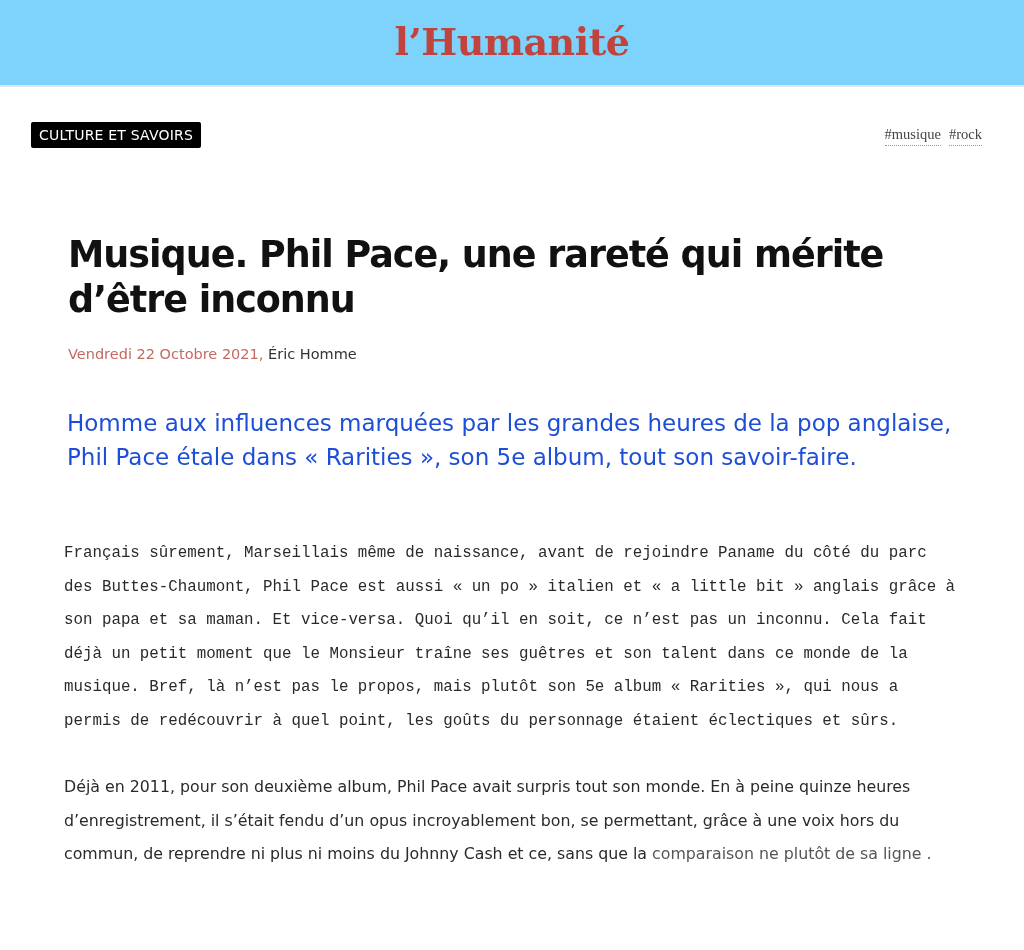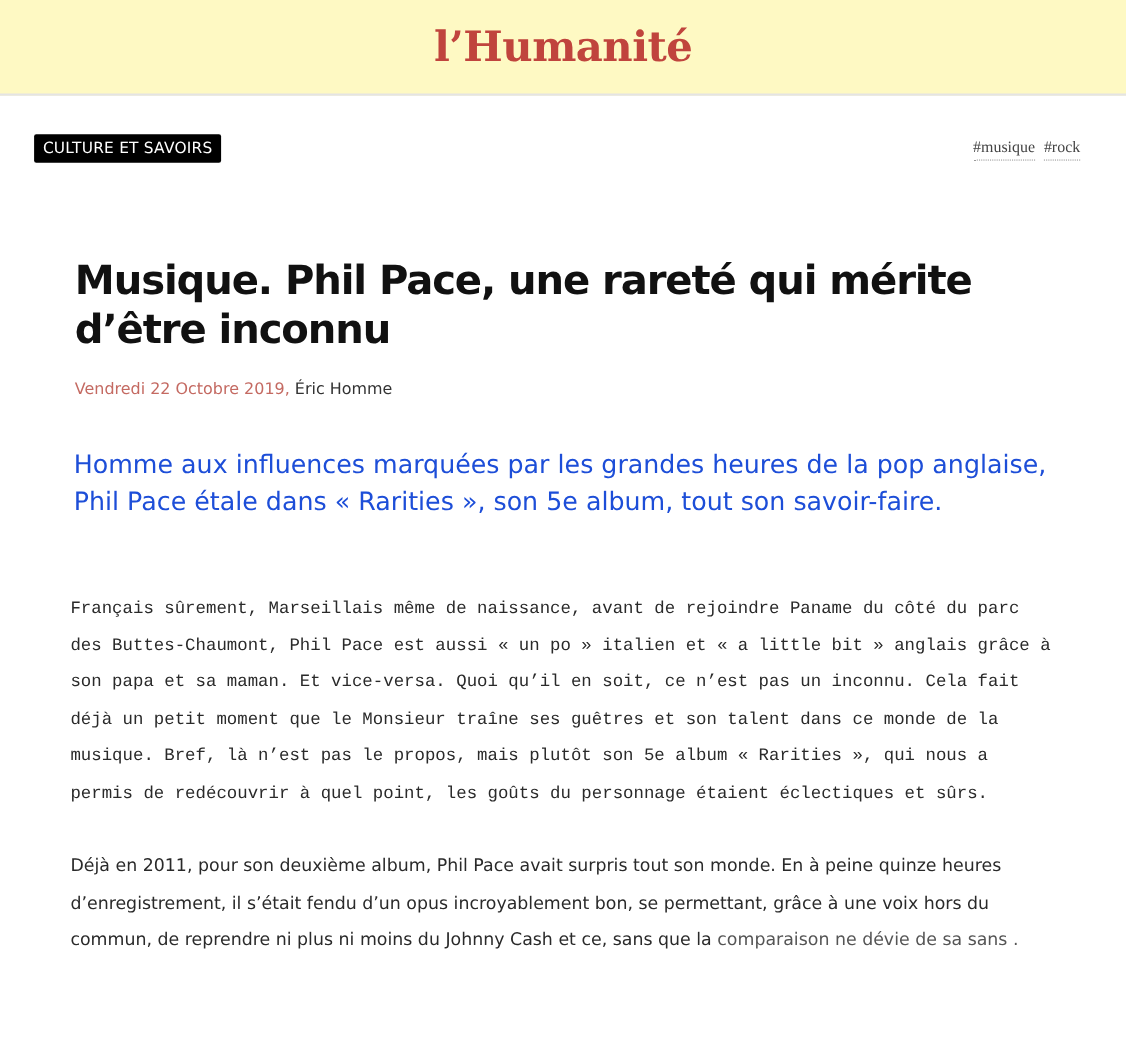--- a/index.html
+++ b/index.html
@@ -13,21 +13,21 @@
       font-family: "DejaVu Sans", sans-serif;
       color: #222;
       position: relative;
     }
     .site-header {
       position: absolute;
       left: 0; top: 0;
       width: 1024px;
       height: 87px;
       border-bottom: 2px solid #e4e4e4;
-      background: #fef9c3;
+      background: #7dd3fc;
     }
     .logo {
       position: absolute;
       left: 0; right: 0;
       top: 18px;
       text-align: center;
       font-family: "DejaVu Serif", serif;
       font-weight: bold;
       font-size: 38px;
       letter-spacing: -0.5px;
@@ -122,23 +122,23 @@
 <a class="category-badge">CULTURE ET SAVOIRS</a>
 
 <nav class="tags">
   <a class="tag">#musique</a>
   <a class="tag">#rock</a>
 </nav>
 
 <h1 class="headline">Musique. Phil Pace, une rareté qui mérite d’être inconnu</h1>
 
 <div class="byline">
-  <span class="date">Vendredi 22 Octobre 2019</span><span class="sep">, </span><a class="author">Éric Homme</a>
+  <span class="date">Vendredi 22 Octobre 2021</span><span class="sep">, </span><a class="author">Éric Homme</a>
 </div>
 
 <p class="chapo">Homme aux influences marquées par les grandes heures de la pop anglaise, Phil Pace étale dans « Rarities », son 5e album, tout son savoir-faire.</p>
 
 <p class="body-para para-1">Français sûrement, Marseillais même de naissance, avant de rejoindre Paname du côté du parc des Buttes-Chaumont, Phil Pace est aussi « un po » italien et « a little bit » anglais grâce à son papa et sa maman. Et vice-versa. Quoi qu’il en soit, ce n’est pas un inconnu. Cela fait déjà un petit moment que le Monsieur traîne ses guêtres et son talent dans ce monde de la musique. Bref, là n’est pas le propos, mais plutôt son 5e album « Rarities », qui nous a permis de redécouvrir à quel point, les goûts du personnage étaient éclectiques et sûrs.</p>
 
 <p class="body-para para-2">
   <span>Déjà en 2011, pour son deuxième album, Phil Pace avait surpris tout son monde. En à peine quinze heures d’enregistrement, il s’était fendu d’un opus incroyablement bon, se permettant, grâce à une voix hors du commun, de reprendre ni plus ni moins du Johnny Cash et ce, sans que la</span>
-  <span class="light">comparaison ne dévie de sa sans .</span>
+  <span class="light">comparaison ne plutôt de sa ligne .</span>
 </p>
 
 </body></html>

